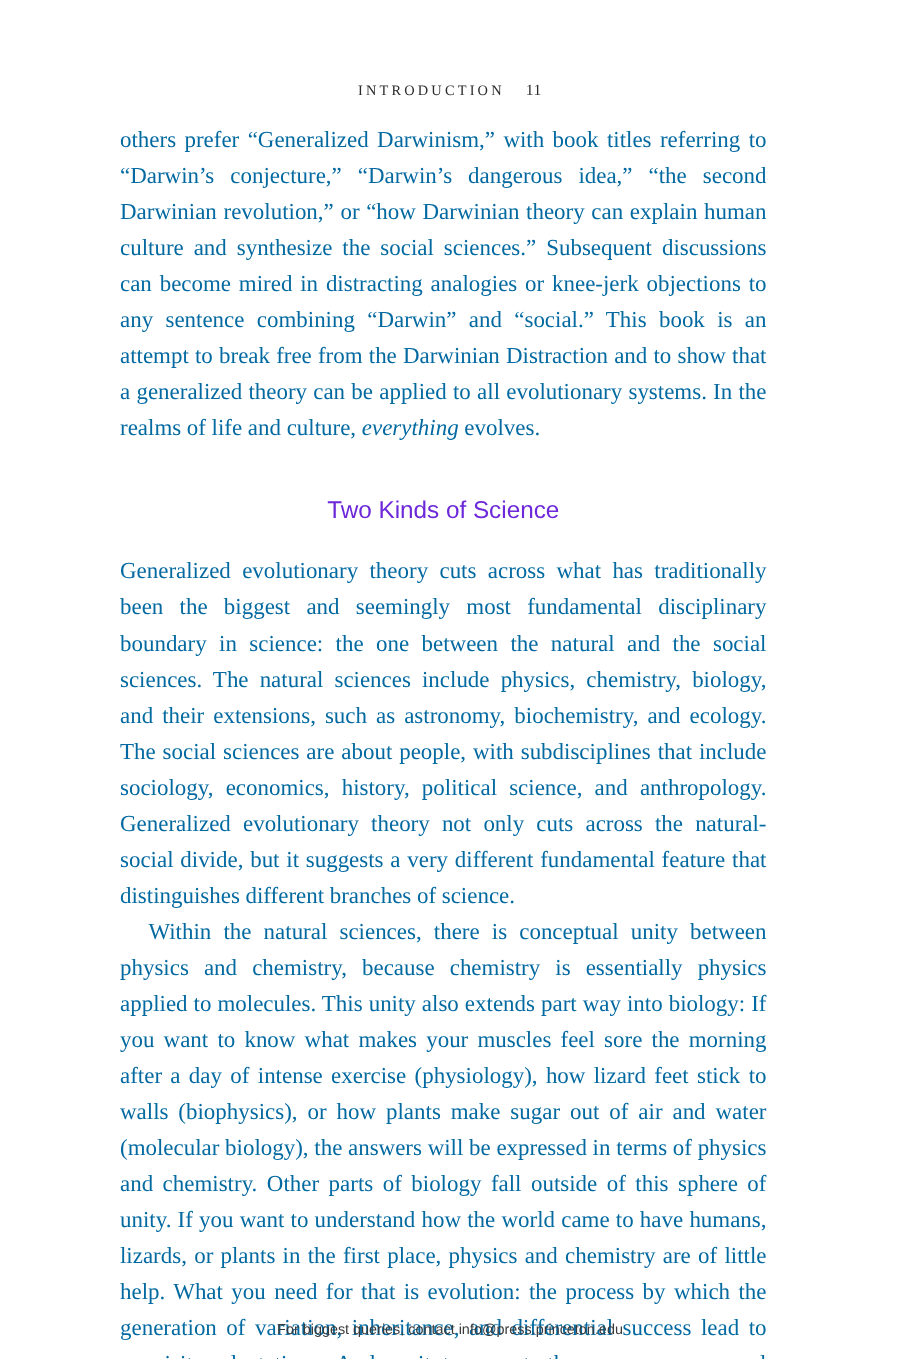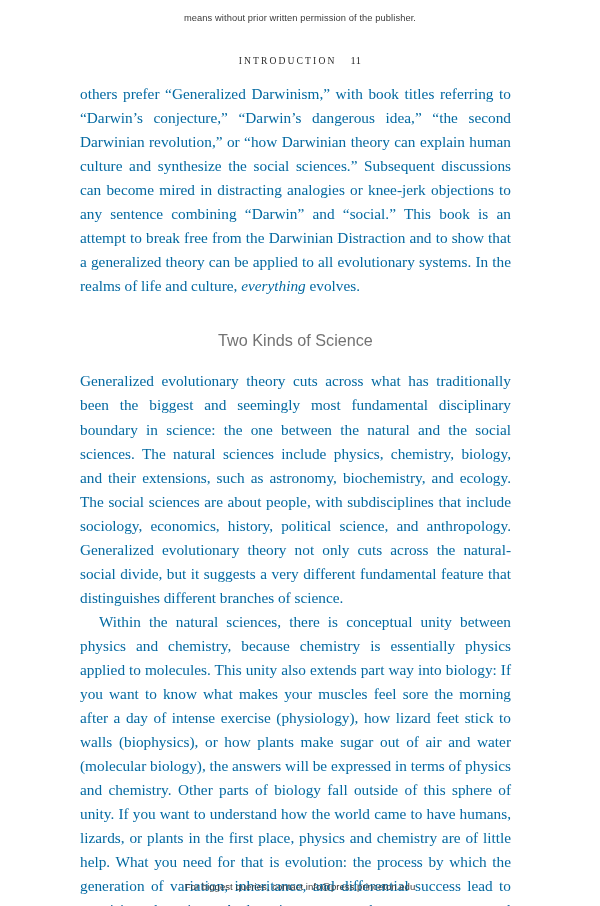--- a/index.html
+++ b/index.html
@@ -77,21 +77,21 @@
   p.body-para em { font-style: italic; }
 
   
   h2.section-heading {
     margin: 0;
     font-family: "Liberation Sans", sans-serif;
     font-weight: normal;
     font-size: 16.2px;
     line-height: 20px;
     text-align: center;
-    color: #737373;
+    color: #6d28d9;
     padding-top: 32px;
     padding-bottom: 19px;
   }
 
   
   .footer-note {
     position: absolute;
     left: 0;
     right: 0;
     top: 881px;
@@ -99,21 +99,20 @@
     font-family: "Liberation Sans", sans-serif;
     font-size: 9.6px;
     color: #3a3a3a;
     white-space: nowrap;
   }
 </style>
 </head>
 <body>
 
 <div class="copyright-block">
-  <span class="cline">means without prior written permission of the publisher.</span>
 </div>
 
 <div class="running-head">
   <span class="rh-title">Introduction</span><span class="rh-folio">11</span>
 </div>
 
 <div class="text-column">
 
   <p class="body-para"><span>others prefer “Generalized Darwinism,” with book titles referring to “Darwin’s conjecture,” “Darwin’s dangerous idea,” “the second Darwinian revolution,” or “how Darwinian theory can explain human culture and synthesize the social sciences.” Subsequent discussions can become mired in distracting analogies or knee-jerk objections to any sentence combining “Darwin” and “social.” This book is an attempt to break free from the Darwinian Distraction and to show that a generalized theory can be applied to all evolutionary systems. In the realms of life and culture, </span><em>everything</em><span> evolves.</span></p>
 

